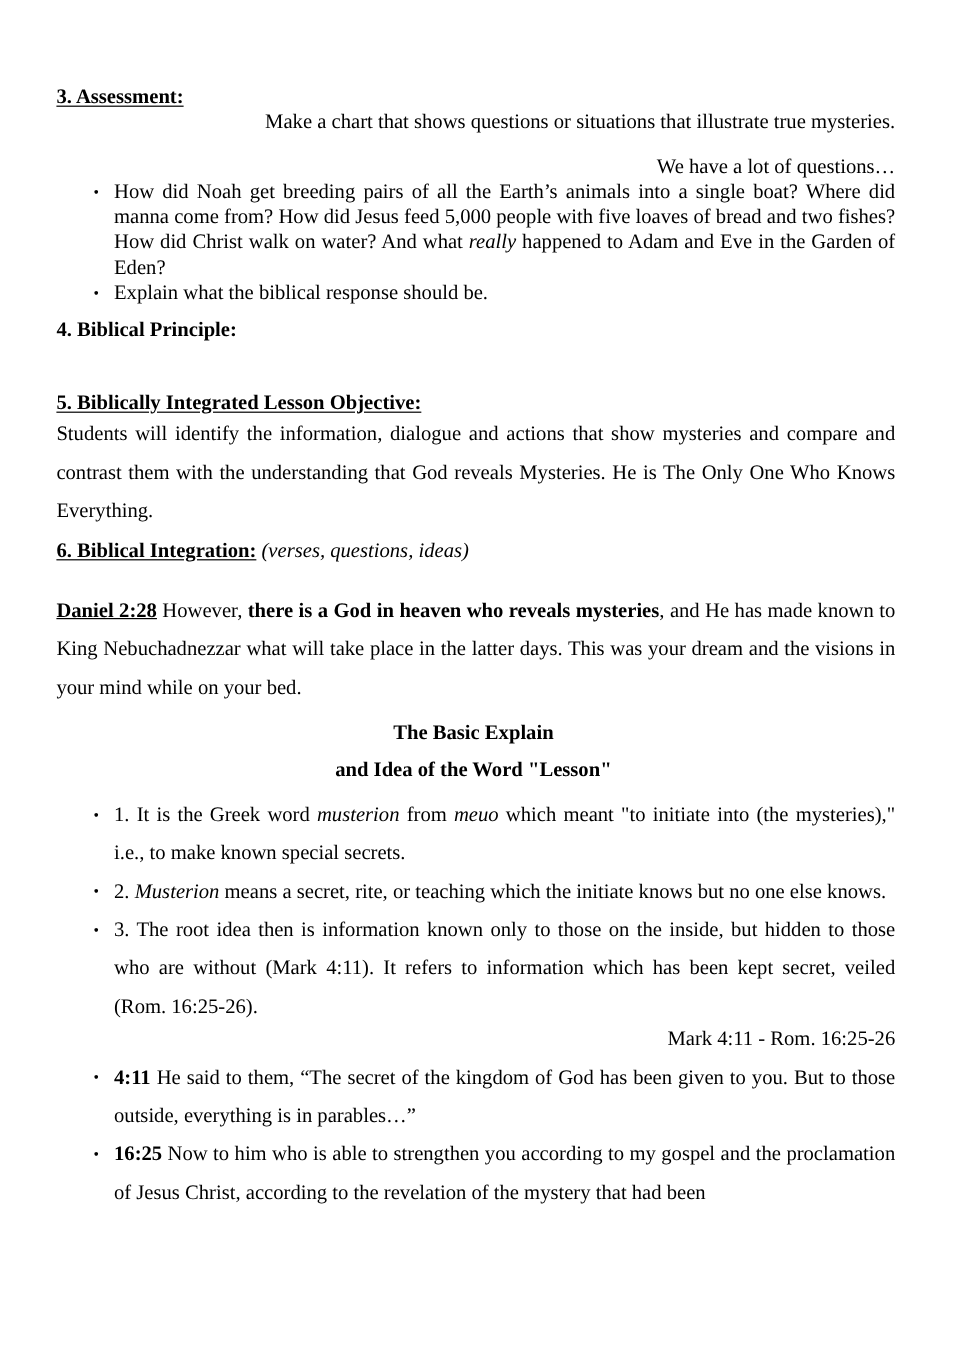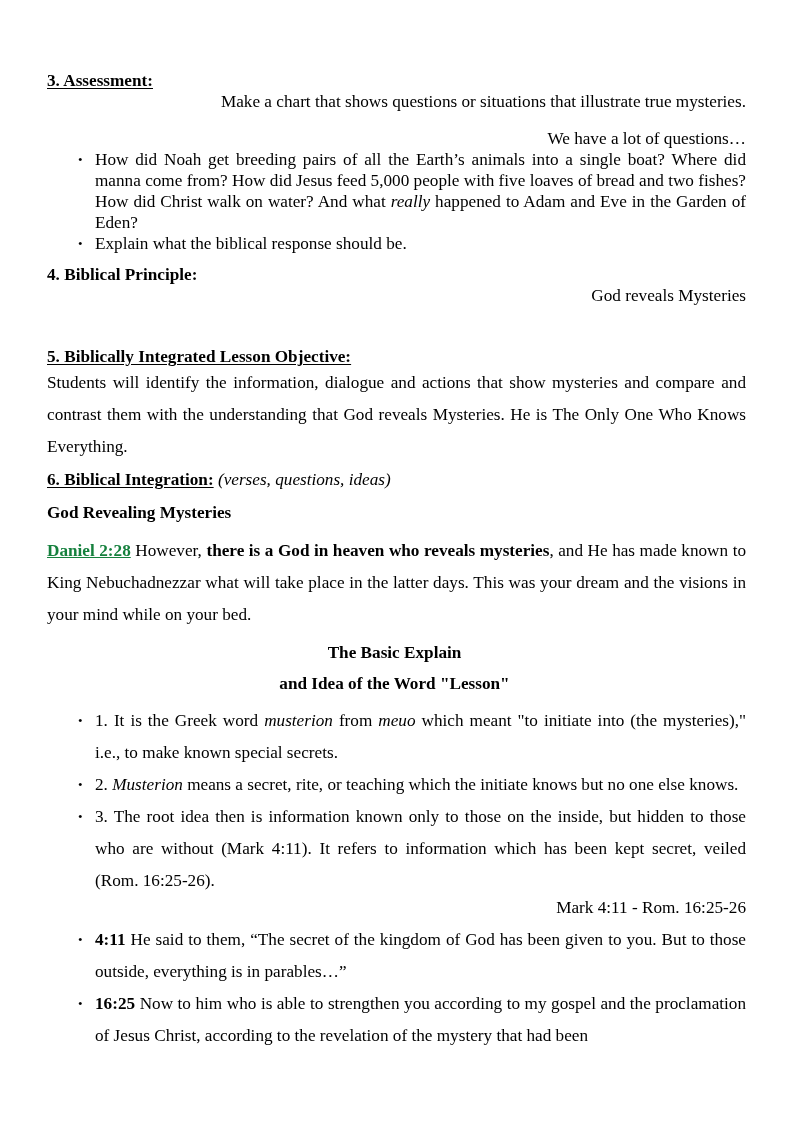--- a/index.html
+++ b/index.html
@@ -56,21 +56,21 @@
     margin: 0;
     text-align: center;
     padding-right: 4px;
   }
   .ital {
     font-style: italic;
     font-weight: normal;
   }
   .b { font-weight: bold; }
   .link {
-    color: #15803d;
+    color: #000000;
     font-weight: bold;
     text-decoration: underline;
     text-underline-offset: 1px;
   }
 
   
   ul.bl {
     margin: 0;
     padding: 0;
     list-style: none;
@@ -133,34 +133,32 @@
         <span>How did Noah get breeding pairs of all the Earth’s animals into a single boat? Where did manna come from? How did Jesus feed 5,000 people with five loaves of bread and two fishes? How did Christ walk on water? And what </span><span class="ital">really</span><span> happened to Adam and Eve in the Garden of Eden?</span>
       </li>
       <li>
         <span>Explain what the biblical response should be.</span>
       </li>
     </ul>
 
     <div class="sp-10"></div>
 
     <div class="heading"><span>4. Biblical Principle:</span></div>
-    <div class="p">God reveals Mysteries</div>
 
     <div class="sp-40"></div>
 
     <div class="heading"><span class="u">5. Biblically Integrated Lesson Objective:</span></div>
     <div class="p-justify">Students will identify the information, dialogue and actions that show mysteries and compare and contrast them with the understanding that God reveals Mysteries. He is The Only One Who Knows Everything.</div>
 
     <div class="sp-6"></div>
 
     <div class="heading"><span class="u">6. Biblical Integration:</span> <span class="ital">(verses, questions, ideas)</span></div>
 
     <div class="sp-12"></div>
 
-    <div class="heading">God Revealing Mysteries</div>
 
     <div class="sp-12"></div>
 
     <div class="p-justify"><a class="link" href="#">Daniel 2:28</a><span> However, </span><span class="b">there is a God in heaven who reveals mysteries</span><span>, and He has made known to King Nebuchadnezzar what will take place in the latter days. This was your dream and the visions in your mind while on your bed.</span></div>
 
     <div class="sp-6"></div>
 
     <div class="heading-center">The Basic Explain</div>
     <div class="heading-center">and Idea of the Word "Lesson"</div>
 

